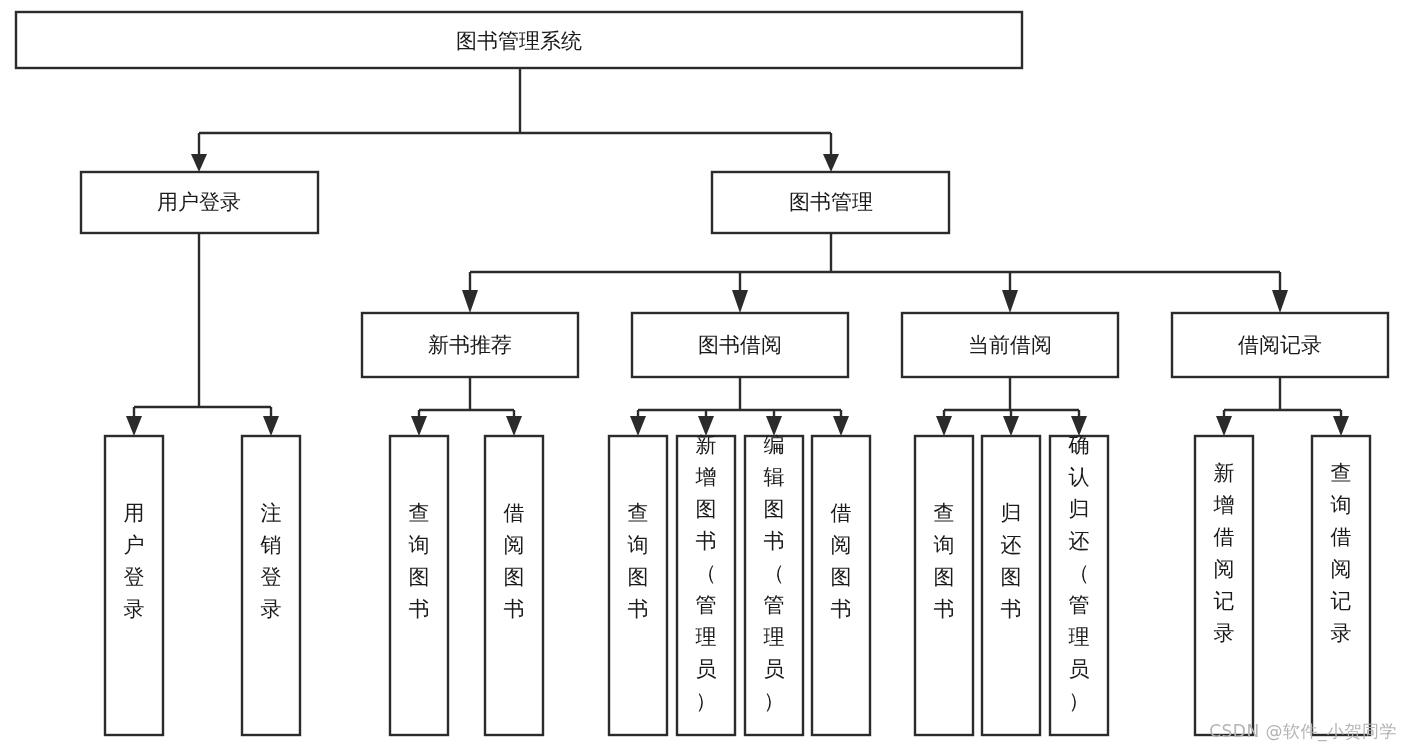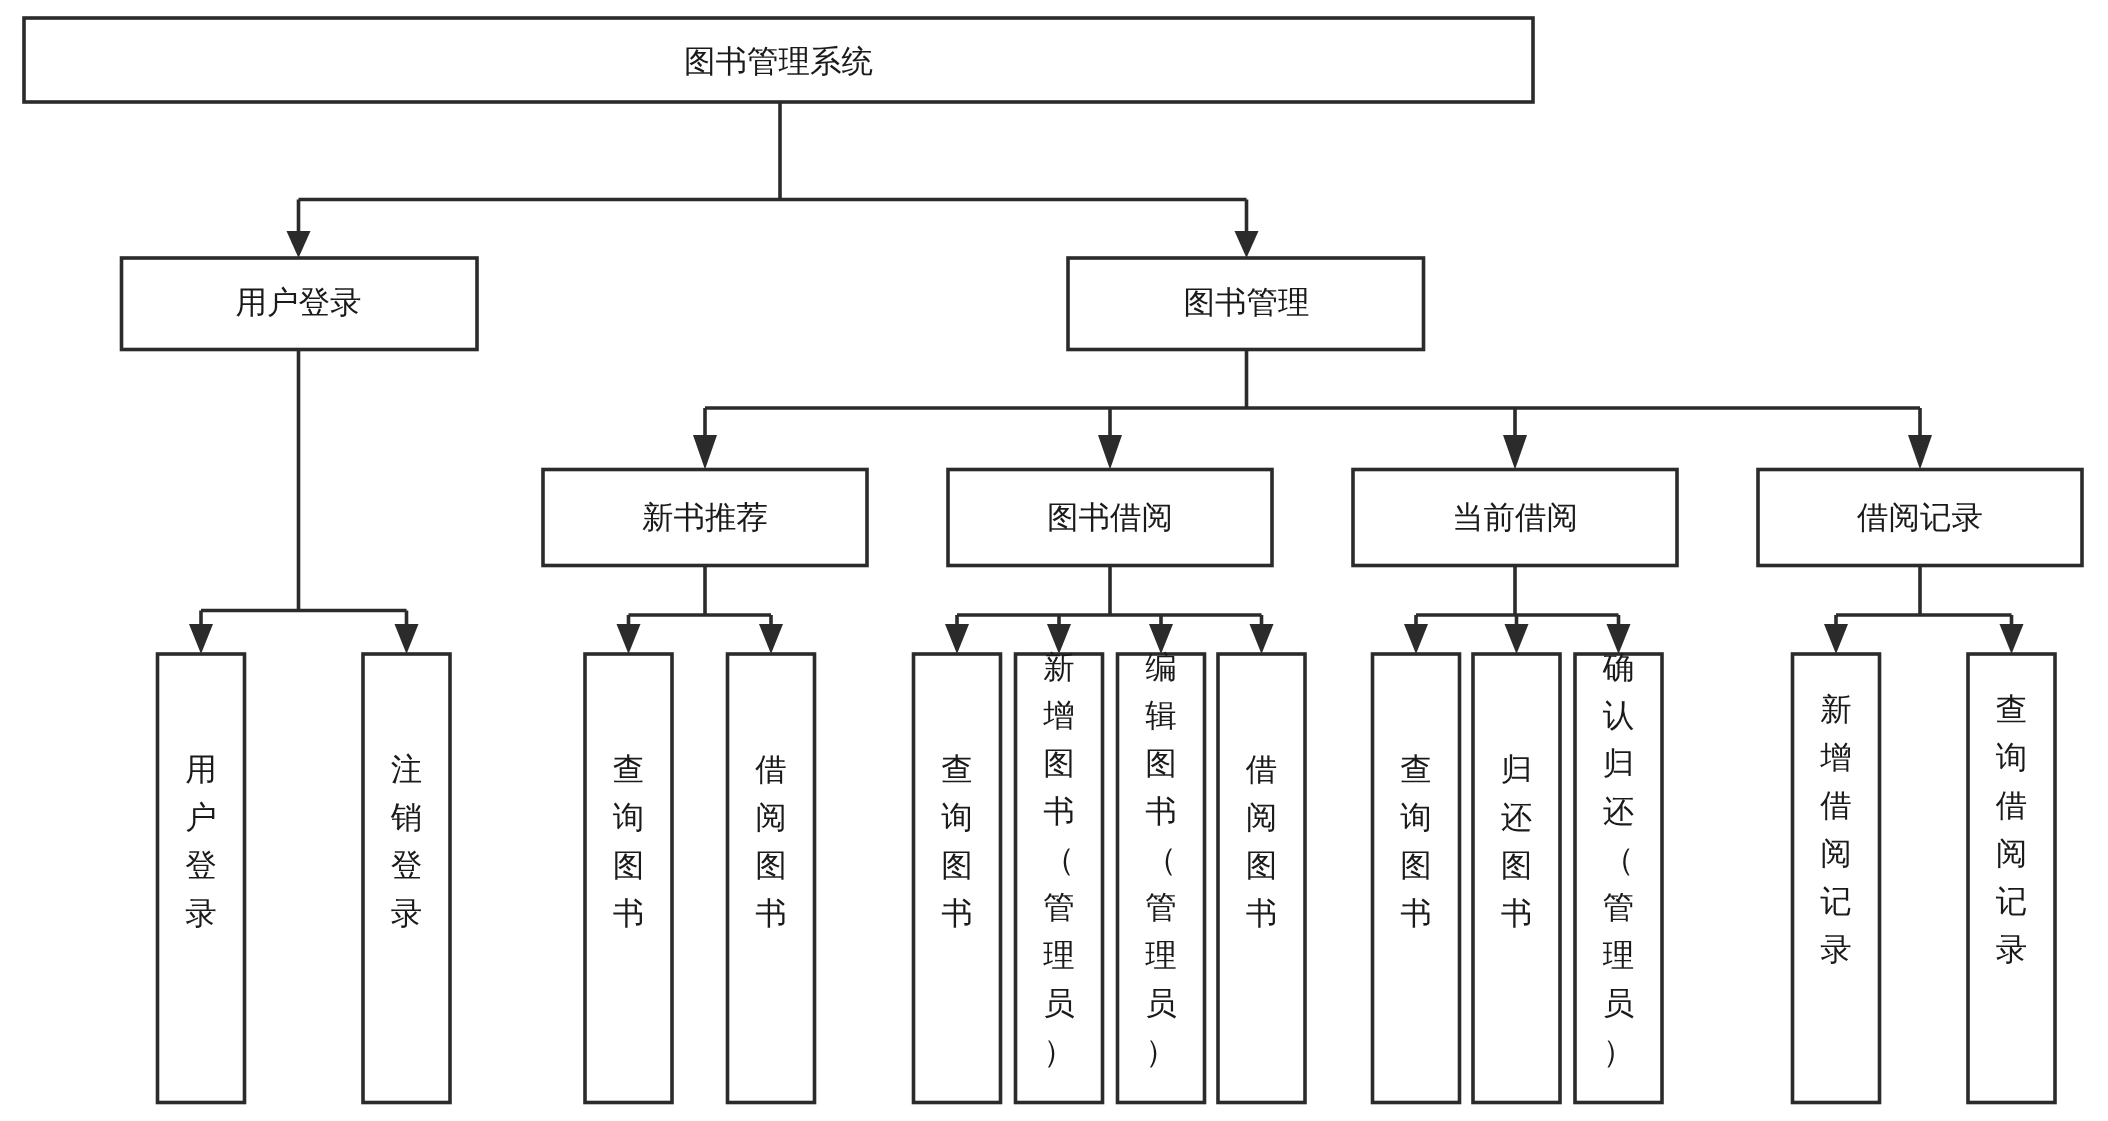--- a/index.html
+++ b/index.html
@@ -228,14 +228,15 @@
       <rect class="leaf-box" x="1195" y="436" width="58" height="299"></rect>
       <text class="leaf-label vtext" x="1224" y="480"><tspan x="1224" y="480">新</tspan><tspan x="1224" y="512">增</tspan><tspan x="1224" y="544">借</tspan><tspan x="1224" y="576">阅</tspan><tspan x="1224" y="608">记</tspan><tspan x="1224" y="640">录</tspan></text>
     </g>
     <g>
       <rect class="leaf-box" x="1312" y="436" width="58" height="299"></rect>
       <text class="leaf-label vtext" x="1341" y="480"><tspan x="1341" y="480">查</tspan><tspan x="1341" y="512">询</tspan><tspan x="1341" y="544">借</tspan><tspan x="1341" y="576">阅</tspan><tspan x="1341" y="608">记</tspan><tspan x="1341" y="640">录</tspan></text>
     </g>
 
   </svg>
 
+  <div class="watermark">CSDN @软件_小贺同学</div>
 
 </div>
 
 </body></html>

